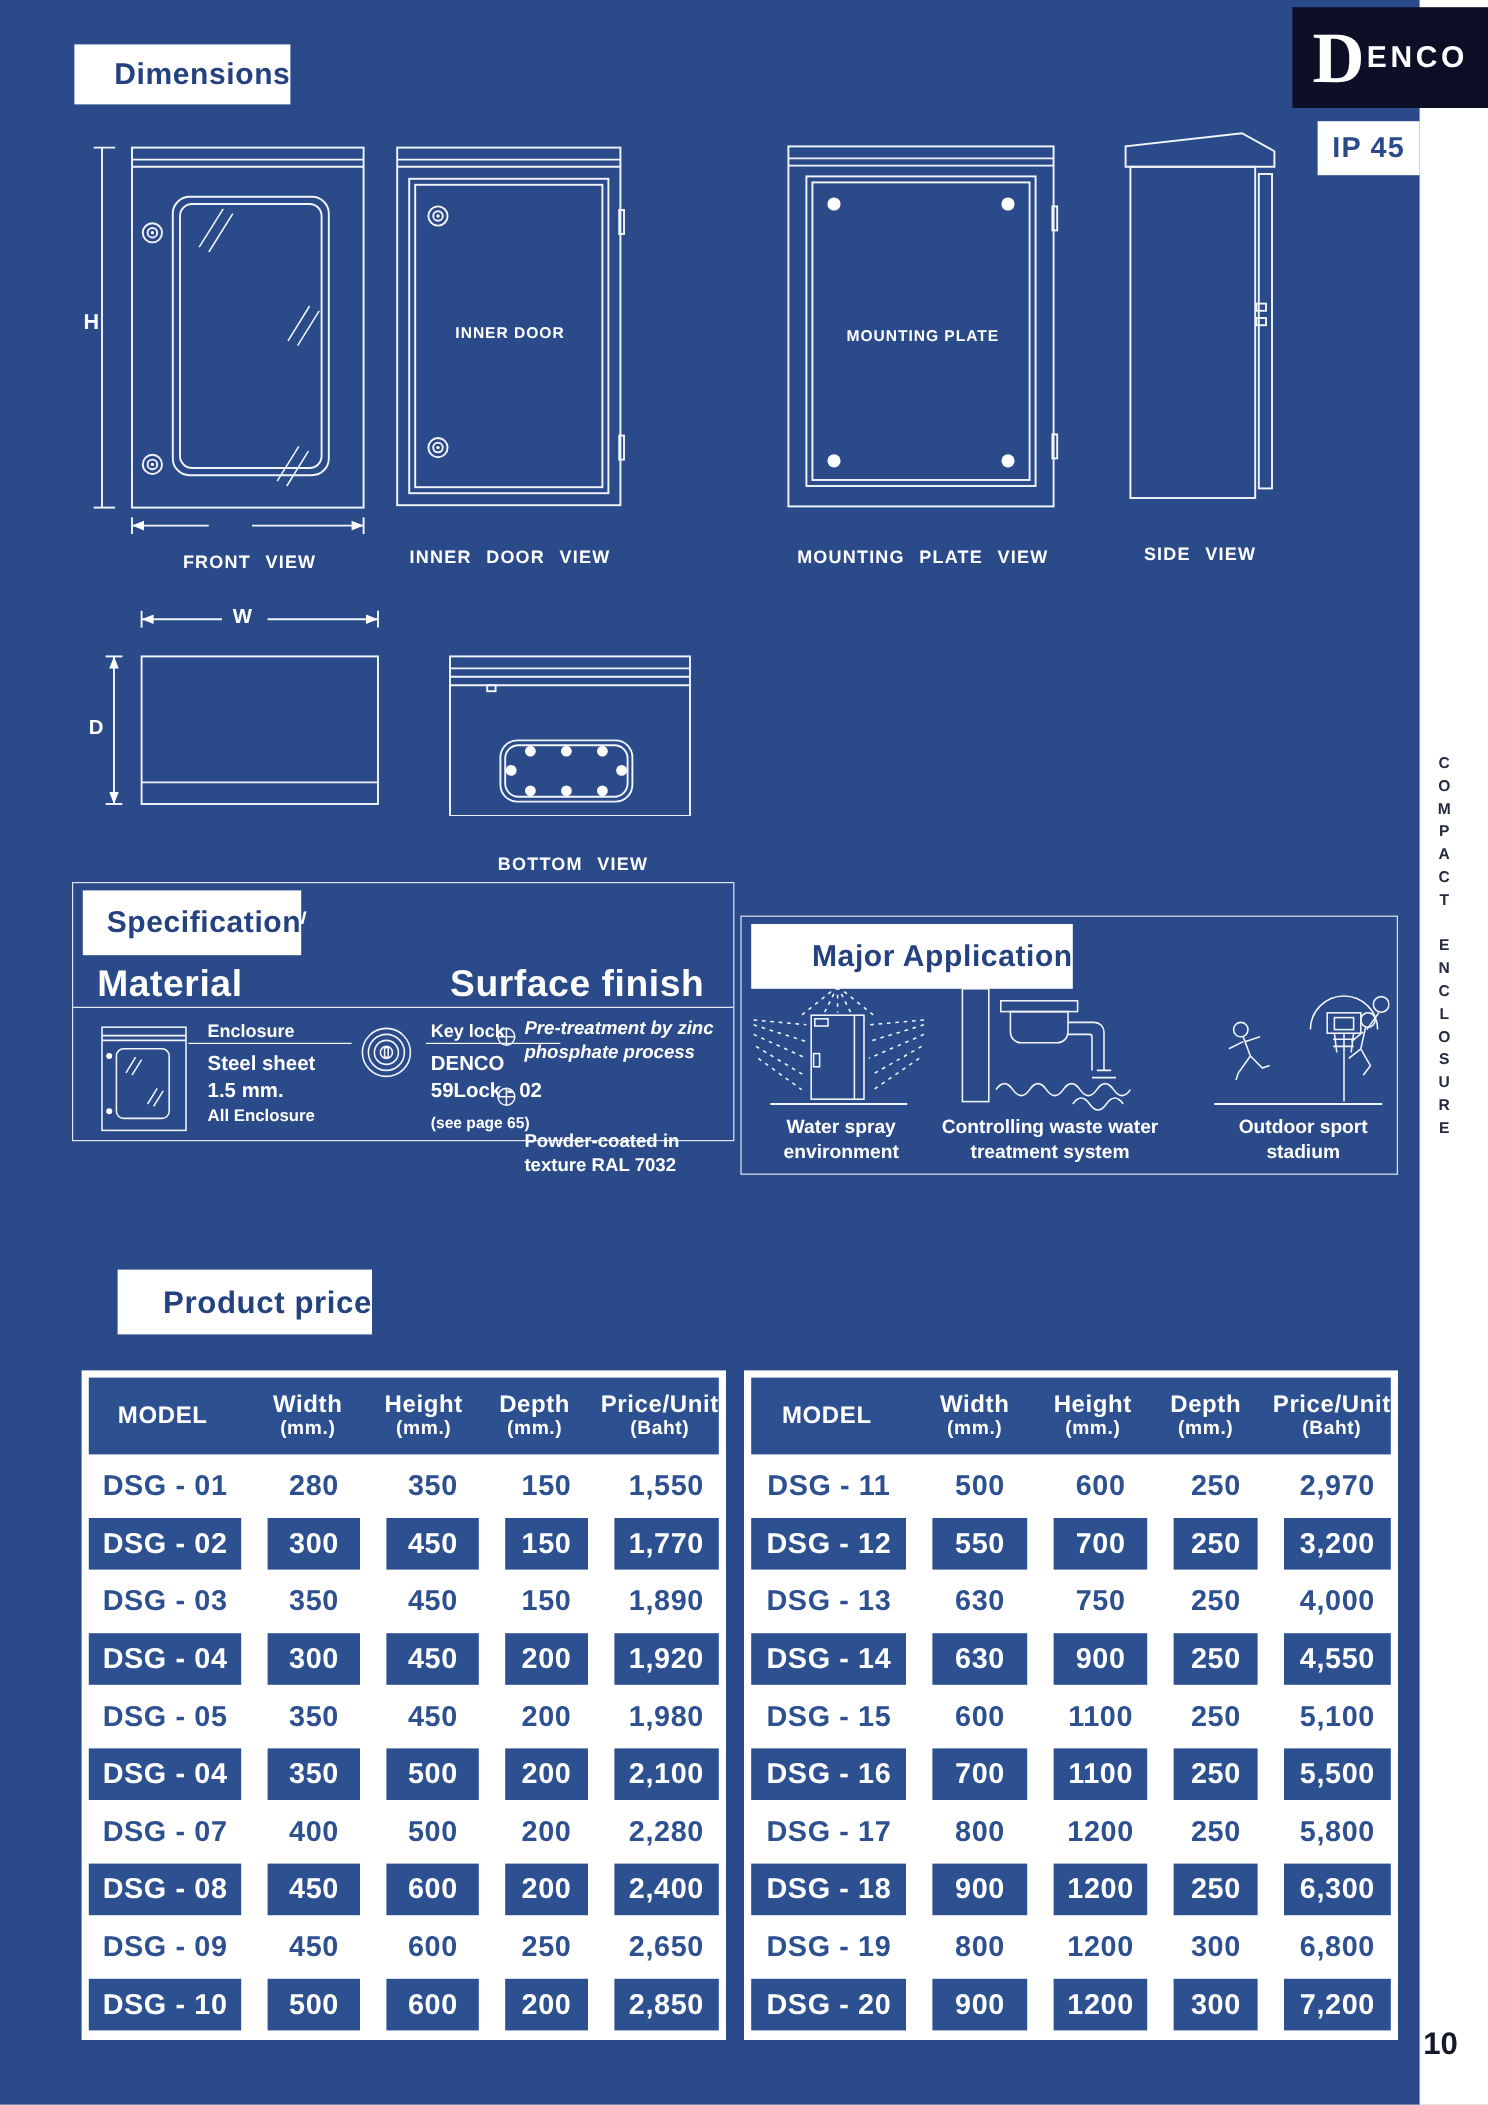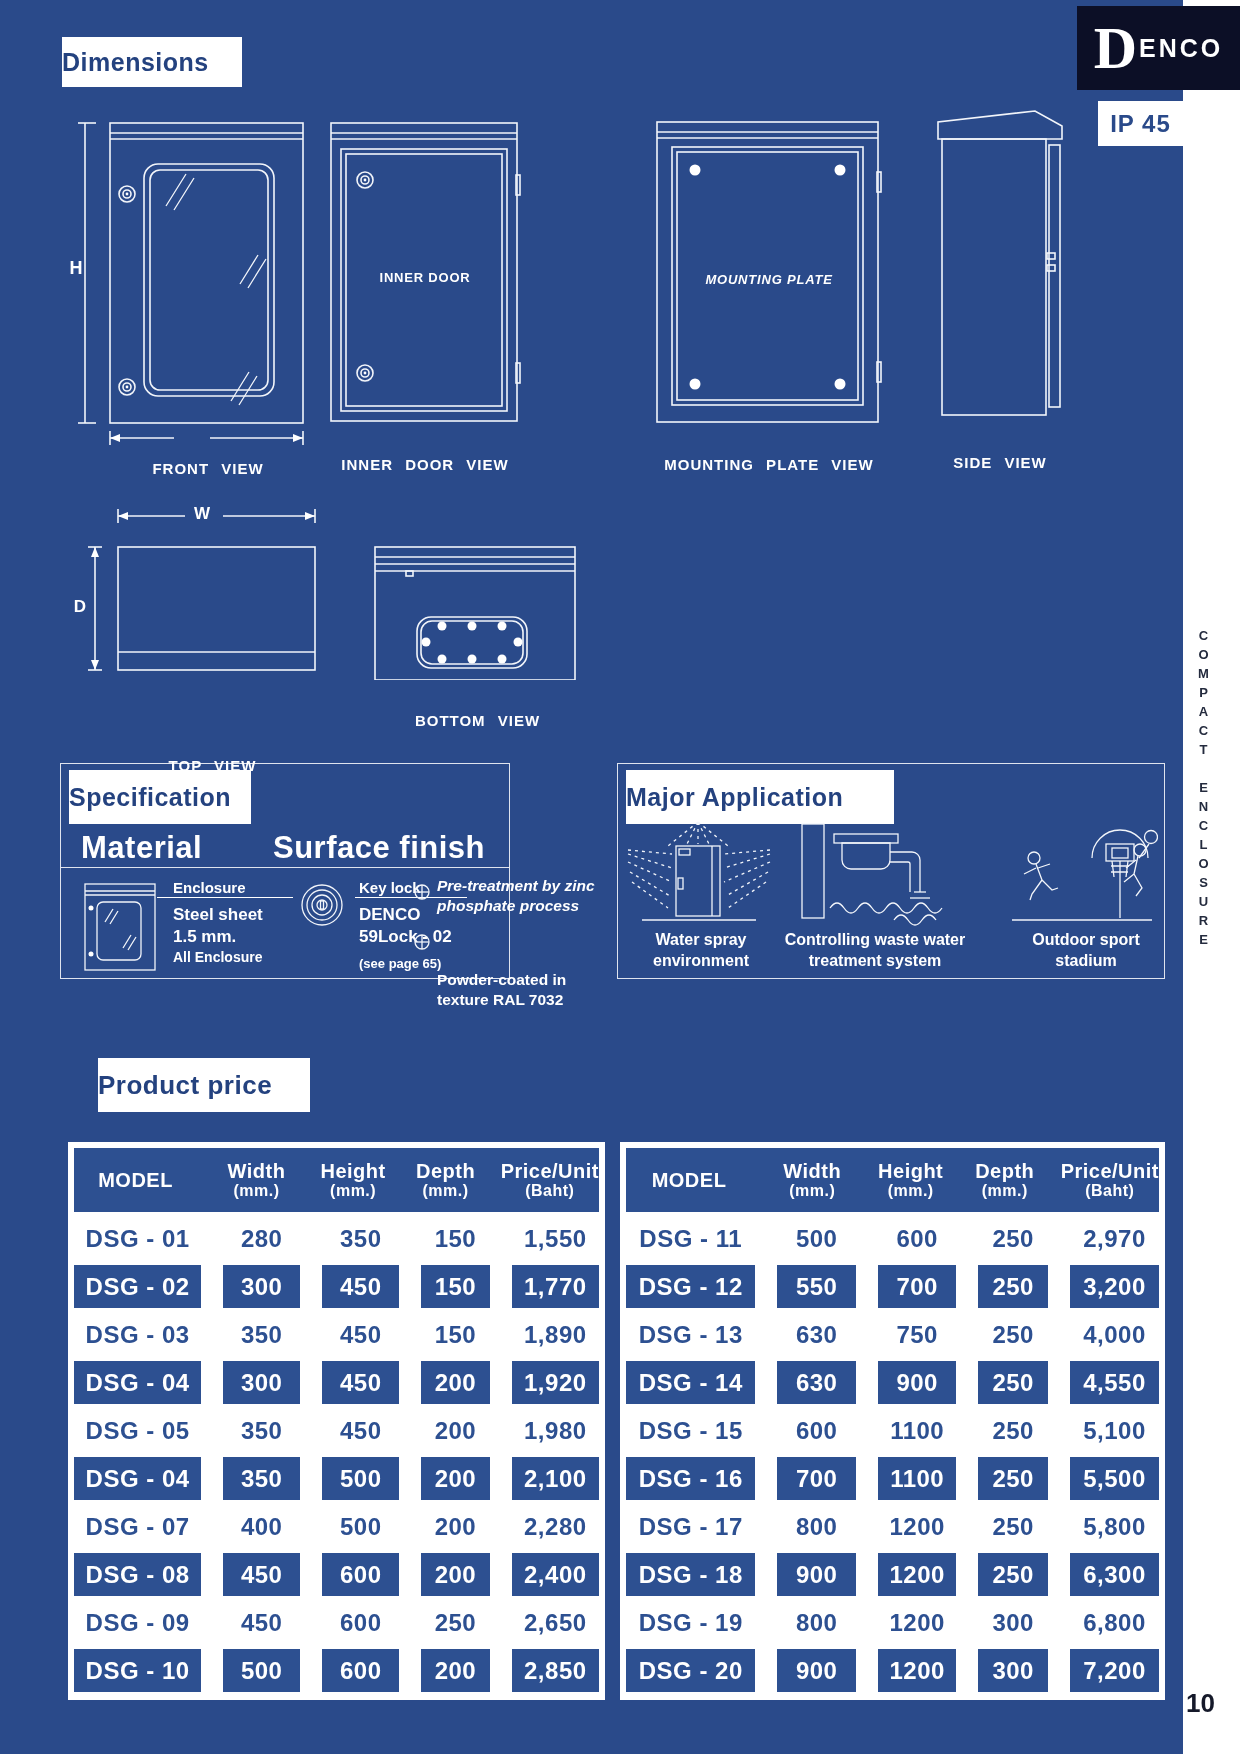--- a/index.html
+++ b/index.html
@@ -8,21 +8,21 @@
     --titleblue:#24427f;
     --navy:#0c0f26;
     --line:#f2f5fa;
   }
   *{margin:0;padding:0;box-sizing:border-box;}
   body{font-family:"Liberation Sans",sans-serif;background:#888;}
   .page{position:relative;width:1240px;height:1754px;background:#ffffff;overflow:hidden;margin:0 auto;}
   .blue-area{position:absolute;left:0;top:0;width:1183px;height:1754px;background:var(--blue);}
   
   .title-box{position:absolute;background:#fff;color:var(--titleblue);font-weight:bold;
-    display:flex;align-items:center;justify-content:flex-start;letter-spacing:.5px;}
+    display:flex;align-items:center;justify-content:flex-end;letter-spacing:.5px;}
   
   .view-label{position:absolute;color:#fff;font-weight:bold;font-size:15px;text-align:center;
     letter-spacing:1px;word-spacing:7px;}
   .dim-label{position:absolute;color:#fff;font-weight:bold;font-size:18px;text-align:center;}
   .draw{position:absolute;}
   .draw svg{display:block;}
   .inner-label{position:absolute;left:0;width:100%;text-align:center;color:#fff;font-weight:bold;
     font-size:13px;letter-spacing:.8px;}
   
   .logo{position:absolute;left:1077px;top:6px;width:163px;height:84px;background:var(--navy);
@@ -123,21 +123,21 @@
           <circle cx="36" cy="273" r="4"></circle>
         <rect x="187" y="75" width="4" height="20"></rect>
           <rect x="187" y="263" width="4" height="20"></rect>
       </g>
       <circle class="fw" cx="36" cy="80" r="1.4"></circle>
         <circle class="fw" cx="36" cy="273" r="1.4"></circle>
     </svg>
     <span class="inner-label" style="top:170px;">INNER DOOR</span>
   </div>
 
-  <div class="draw" style="left:655px;top:100px;width:228px;height:330px;font-style:italic;">
+  <div class="draw" style="left:655px;top:100px;width:228px;height:330px;">
     <svg width="228" height="330" viewBox="0 0 228 330">
       <g class="st">
         <rect x="2" y="22" width="221" height="300"></rect>
         <line x1="2" y1="32" x2="223" y2="32"></line>
           <line x1="2" y1="38" x2="223" y2="38"></line>
         <rect x="17" y="47" width="191" height="258"></rect>
         <rect x="22" y="52" width="181" height="248"></rect>
         <rect x="222" y="72" width="4" height="20"></rect>
           <rect x="222" y="262" width="4" height="20"></rect>
       </g>
@@ -207,21 +207,21 @@
           <circle cx="132" cy="154" r="4.5"></circle>
         <circle cx="56" cy="137" r="4.5"></circle>
           <circle cx="148" cy="137" r="4.5"></circle>
       </g>
     </svg>
   </div>
 
   <div class="view-label" style="left:110px;top:712px;width:205px;margin-top:45px;">TOP VIEW</div>
   <div class="view-label" style="left:370px;top:712px;width:215px;">BOTTOM VIEW</div>
 
-  <div class="panel" style="left:60px;top:763px;width:450px;height:216px;">
+  <div class="panel" style="left:60px;top:735px;width:552px;height:216px;">
     <div class="title-box" style="left:8px;top:6px;width:182px;height:54px;font-size:25px;">
         <span>Specification</span>
       </div>
     <div class="spec-head" style="left:20px;top:66px;">Material</div>
     <div class="spec-head" style="right:24px;top:66px;">Surface finish</div>
     <div class="divider" style="top:103px;"></div>
 
     <div class="draw" style="left:22px;top:118px;width:74px;height:90px;">
       <svg width="74" height="90" viewBox="0 0 74 90">
         <g class="thin">

